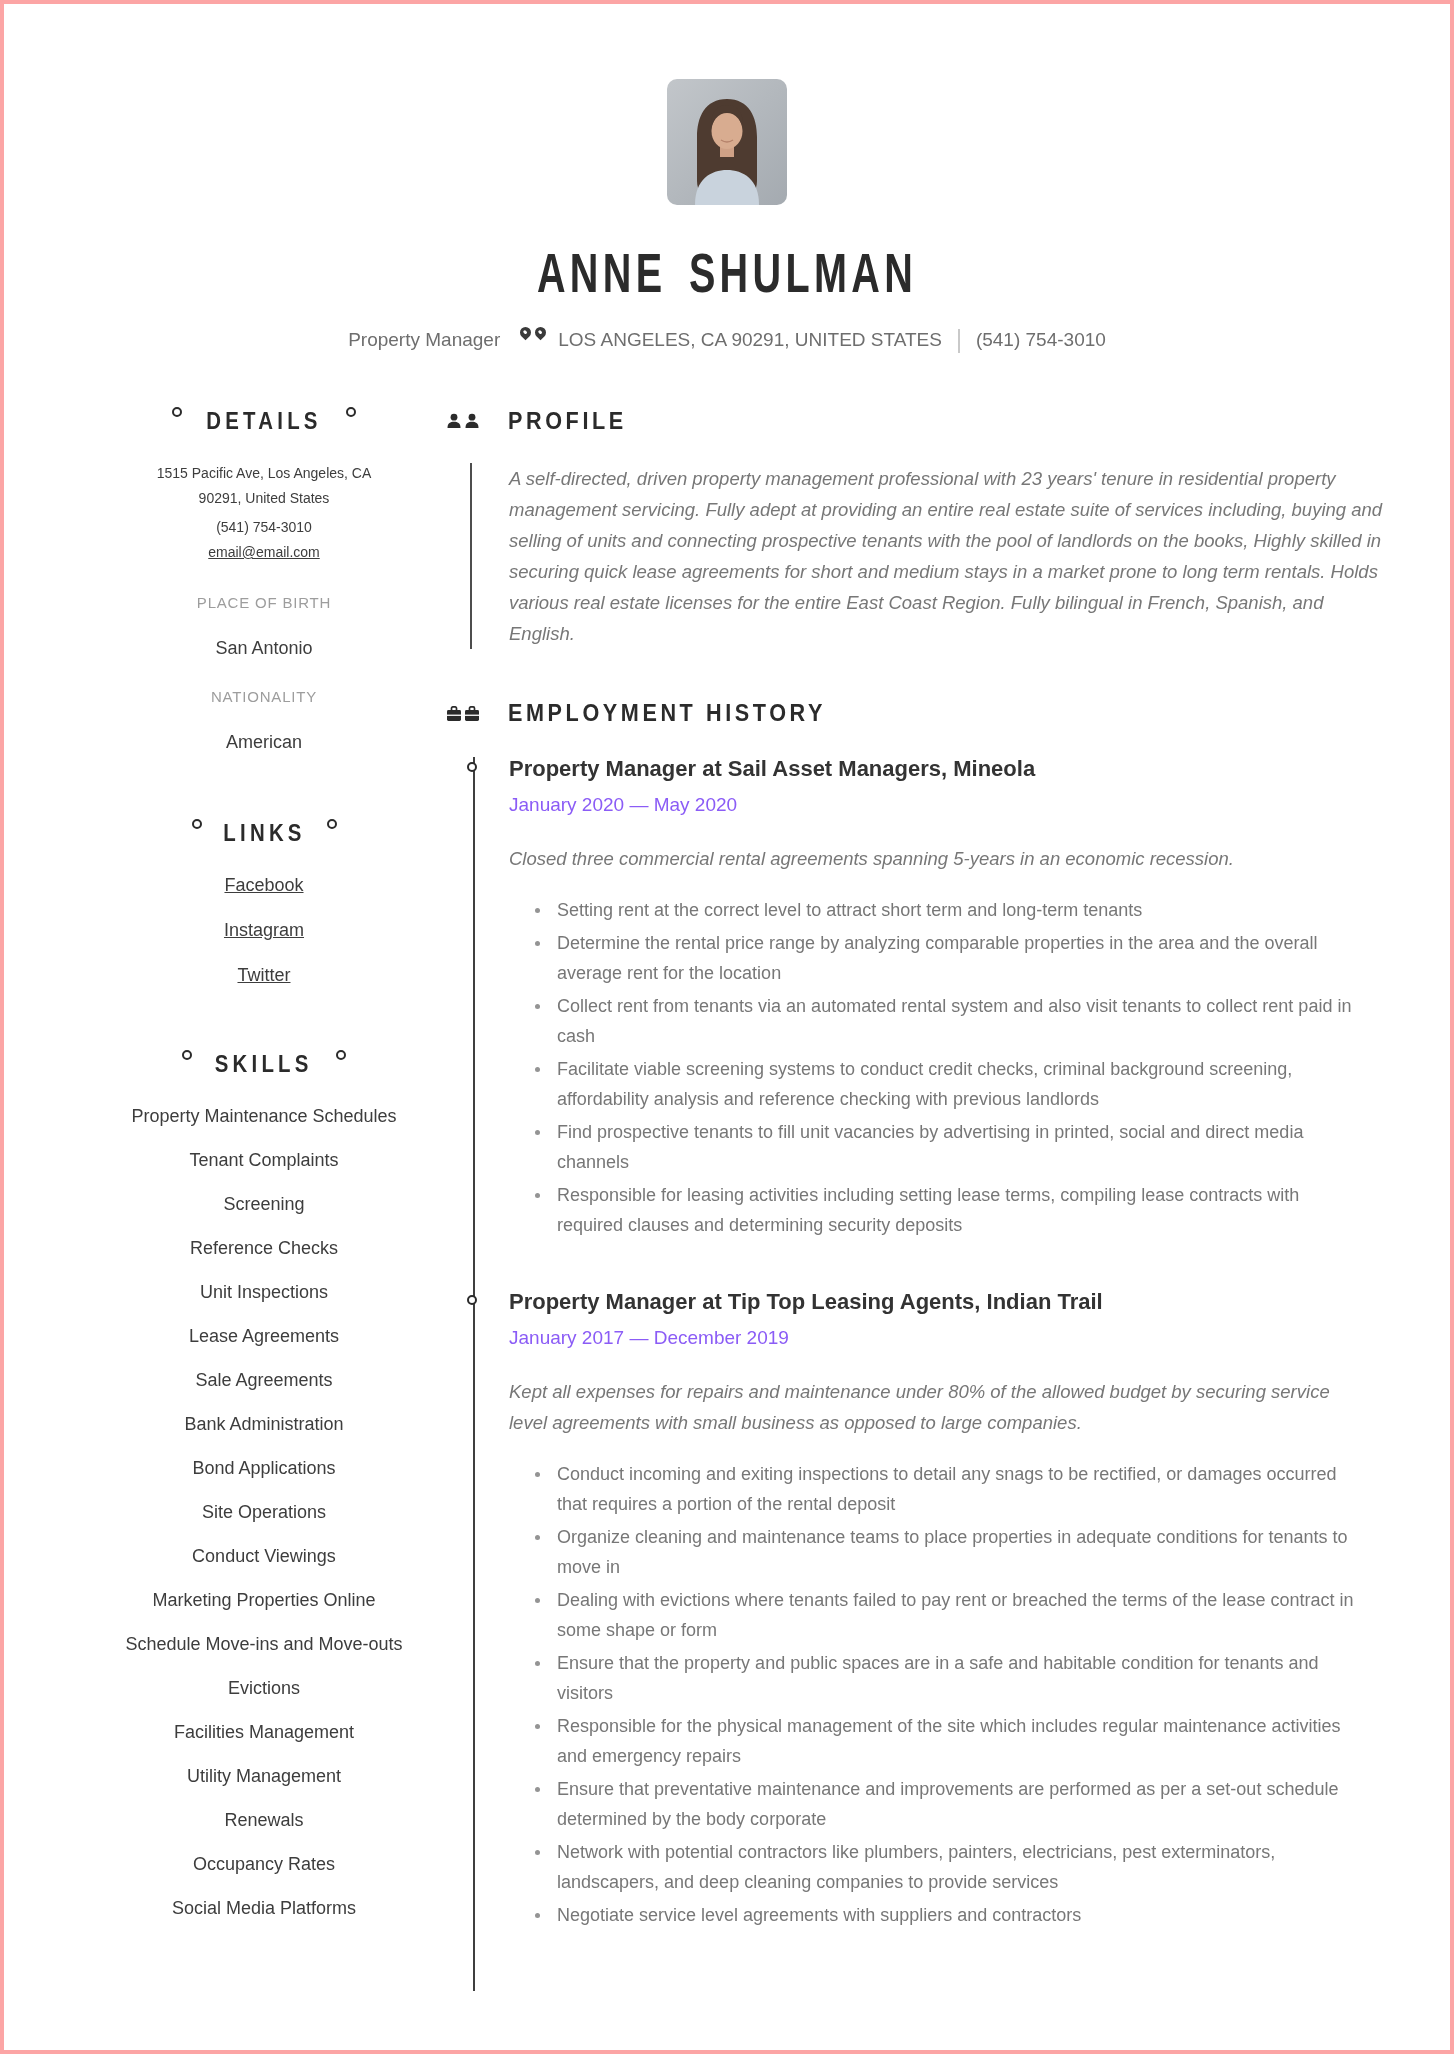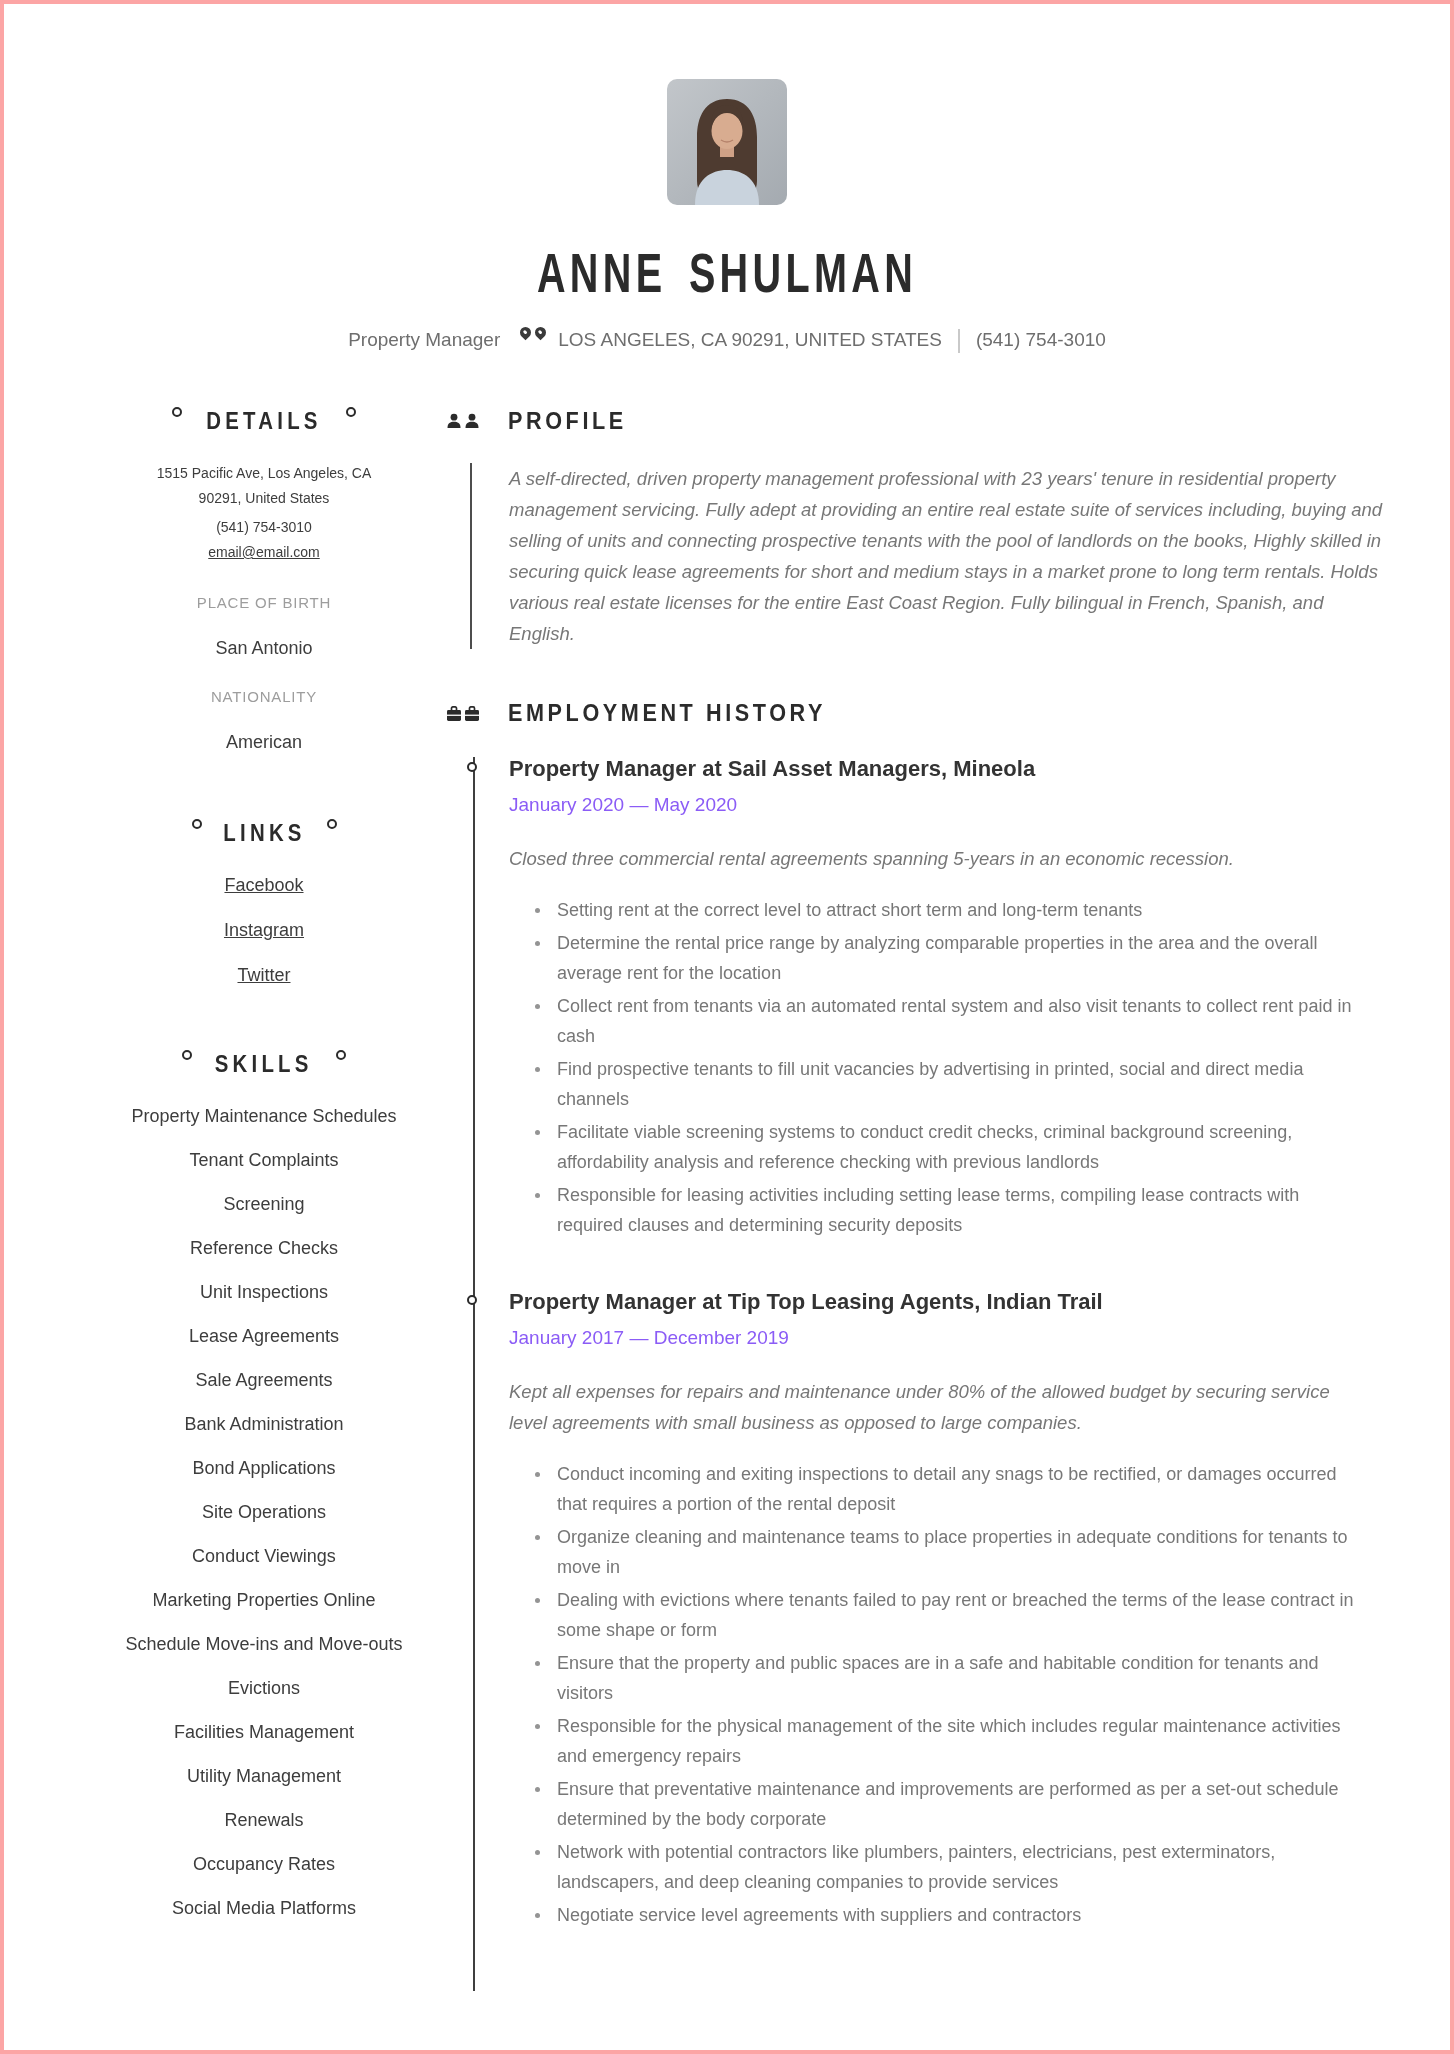--- a/index.html
+++ b/index.html
@@ -273,22 +273,22 @@
           <article class="job">
             <span class="marker"></span>
             <h3>Property Manager at  Sail Asset Managers, Mineola</h3>
             <div class="dates">January 2020 — May 2020</div>
             <p class="intro">Closed three commercial rental agreements spanning 5-years in an economic recession.</p>
             <ul class="bullets">
 
             <li>Setting rent at the correct level to attract short term and long-term tenants</li>
                 <li>Determine the rental price range by analyzing comparable properties in the area and the overall average rent for the location</li>
                 <li>Collect rent from tenants via an automated rental system and also visit tenants to collect rent paid in cash</li>
+                <li>Facilitate viable screening systems to conduct credit checks, criminal background screening, affordability analysis and reference checking with previous landlords</li>
                 <li>Find prospective tenants to fill unit vacancies by advertising in printed, social and direct media channels</li>
-                <li>Facilitate viable screening systems to conduct credit checks, criminal background screening, affordability analysis and reference checking with previous landlords</li>
                 <li>Responsible for leasing activities including setting lease terms, compiling lease contracts with required clauses and determining security deposits</li>
               </ul>
           </article>
 
           <article class="job">
             <span class="marker"></span>
             <h3>Property Manager at  Tip Top Leasing Agents, Indian Trail</h3>
             <div class="dates">January 2017 — December 2019</div>
             <p class="intro">Kept all expenses for repairs and maintenance under 80% of the allowed budget by securing service level agreements with small business as opposed to large companies.</p>
             <ul class="bullets">

